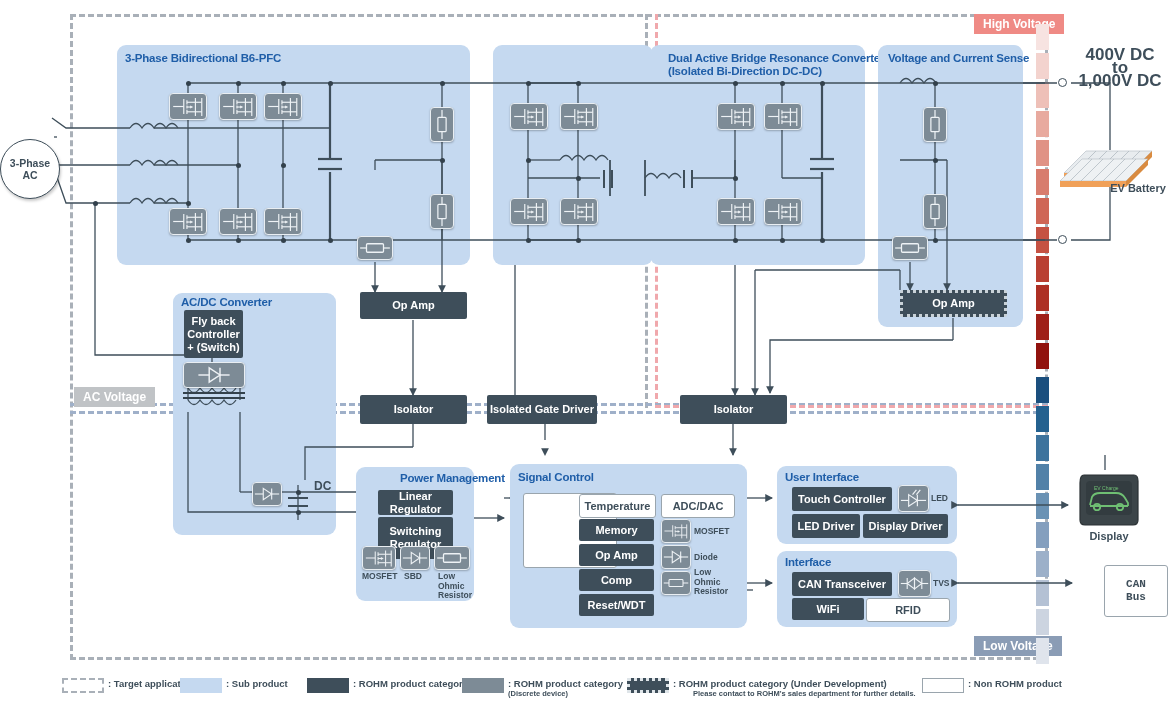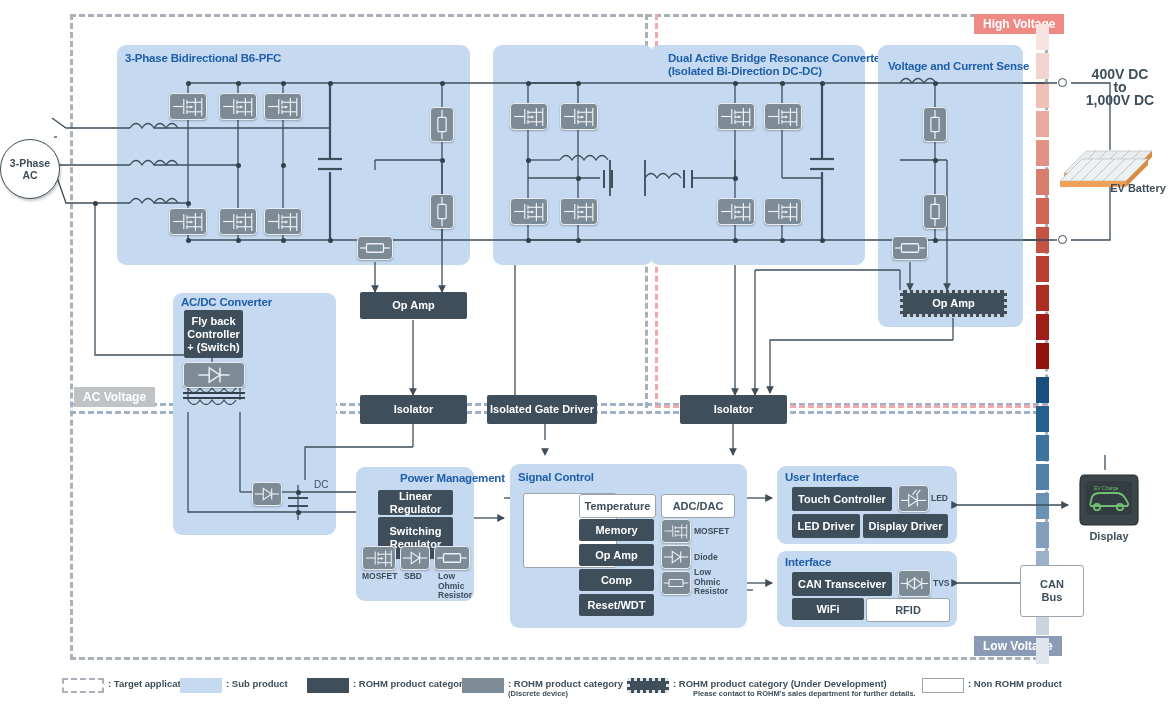--- a/index.html
+++ b/index.html
@@ -59,22 +59,22 @@
   .sw-target{border:2px dashed #a9b0b8;background:#fff;box-sizing:border-box;}
   .sw-sub{background:#c5d9f0;}
   .sw-rohm{background:#3e4e5a;}
   .sw-disc{background:#7d8b96;}
   .sw-dev{background:#3e4e5a;border:3px dotted #dfe5e9;box-sizing:border-box;}
   .sw-non{background:#fff;border:1px solid #9aa5ad;box-sizing:border-box;}
 
   .ac-src{position:absolute;width:58px;height:58px;border-radius:50%;background:#fff;border:1.4px solid #3e4e5a;
           display:flex;align-items:center;justify-content:center;text-align:center;
           font-size:10.5px;font-weight:bold;color:#3e4e5a;line-height:12px;box-shadow:1px 2px 3px rgba(0,0,0,.22);}
-  .cap-label{position:absolute;font-size:10px;font-weight:normal;color:#3e4e5a;padding-left:25px;}
-  .volt-txt{position:absolute;font-size:14px;font-weight:bold;color:#3e4e5a;text-align:center;line-height:13px;margin-top:20px;}
+  .cap-label{position:absolute;font-size:12px;font-weight:bold;color:#3e4e5a;padding-left:25px;}
+  .volt-txt{position:absolute;font-size:17px;font-weight:bold;color:#3e4e5a;text-align:center;line-height:13px;}
 </style>
 </head>
 <body>
 
 <div id="stage">
 
   <div class="dash-v" style="left:70px;top:14px;height:646px;"></div>
   <div class="dash-h" style="left:70px;top:14px;width:978px;"></div>
   <div class="dash-h" style="left:70px;top:657px;width:978px;"></div>
   <div class="dash-v" style="left:1045px;top:14px;height:646px;"></div>
@@ -118,21 +118,21 @@
 
   <div class="subsys" style="left:117px;top:45px;width:353px;height:220px;"></div>
   <div class="subsys-title" style="left:125px;top:52px;">3-Phase Bidirectional B6-PFC</div>
 
   <div class="subsys" style="left:493px;top:45px;width:160px;height:220px;"></div>
   <div class="subsys" style="left:650px;top:45px;width:215px;height:220px;"></div>
   <div class="subsys-title" style="left:668px;top:52px;">Dual Active Bridge Resonance Converter</div>
   <div class="subsys-title" style="left:668px;top:65px;">(Isolated Bi-Direction DC-DC)</div>
 
   <div class="subsys" style="left:878px;top:45px;width:145px;height:282px;"></div>
-  <div class="subsys-title" style="left:888px;top:60px;">Voltage and Current Sense</div>
+  <div class="subsys-title" style="left:888px;top:52px;">Voltage and Current Sense</div>
 
   <div class="subsys" style="left:173px;top:293px;width:163px;height:242px;"></div>
   <div class="subsys-title" style="left:181px;top:296px;">AC/DC Converter</div>
 
   <div class="subsys" style="left:356px;top:467px;width:118px;height:134px;"></div>
   <div class="subsys-title" style="left:364px;top:472px;padding-left:36px;">Power Management</div>
 
   <div class="subsys" style="left:510px;top:464px;width:237px;height:164px;"></div>
   <div class="subsys-title" style="left:518px;top:471px;">Signal Control</div>
 
@@ -860,21 +860,21 @@
       <g fill="none" stroke="#6fbf73" stroke-width="1.8">
         <path d="M12,32 L14,24 Q16,20 22,20 L38,20 Q44,20 47,25 L50,30 L50,33"></path>
         <path d="M12,33 L50,33"></path>
         <circle cx="19" cy="34" r="3.2"></circle>
         <circle cx="42" cy="34" r="3.2"></circle>
       </g>
     </svg>
   </div>
   <div class="lbl-dark" style="left:1078px;top:530px;width:62px;">Display</div>
 
-  <div class="nonrohm" style="left:1020px;top:565px;width:62px;height:50px;flex-direction:column;">
+  <div class="nonrohm" style="left:1104px;top:565px;width:62px;height:50px;flex-direction:column;font-family:Liberation Mono, monospace;">
     <span>CAN</span>
     <span>Bus</span>
   </div>
 
   <div class="node" style="left:186px;top:81px;"></div>
   <div class="node" style="left:236px;top:81px;"></div>
   <div class="node" style="left:281px;top:81px;"></div>
   <div class="node" style="left:328px;top:81px;"></div>
   <div class="node" style="left:440px;top:81px;"></div>
   <div class="node" style="left:186px;top:238px;"></div>

